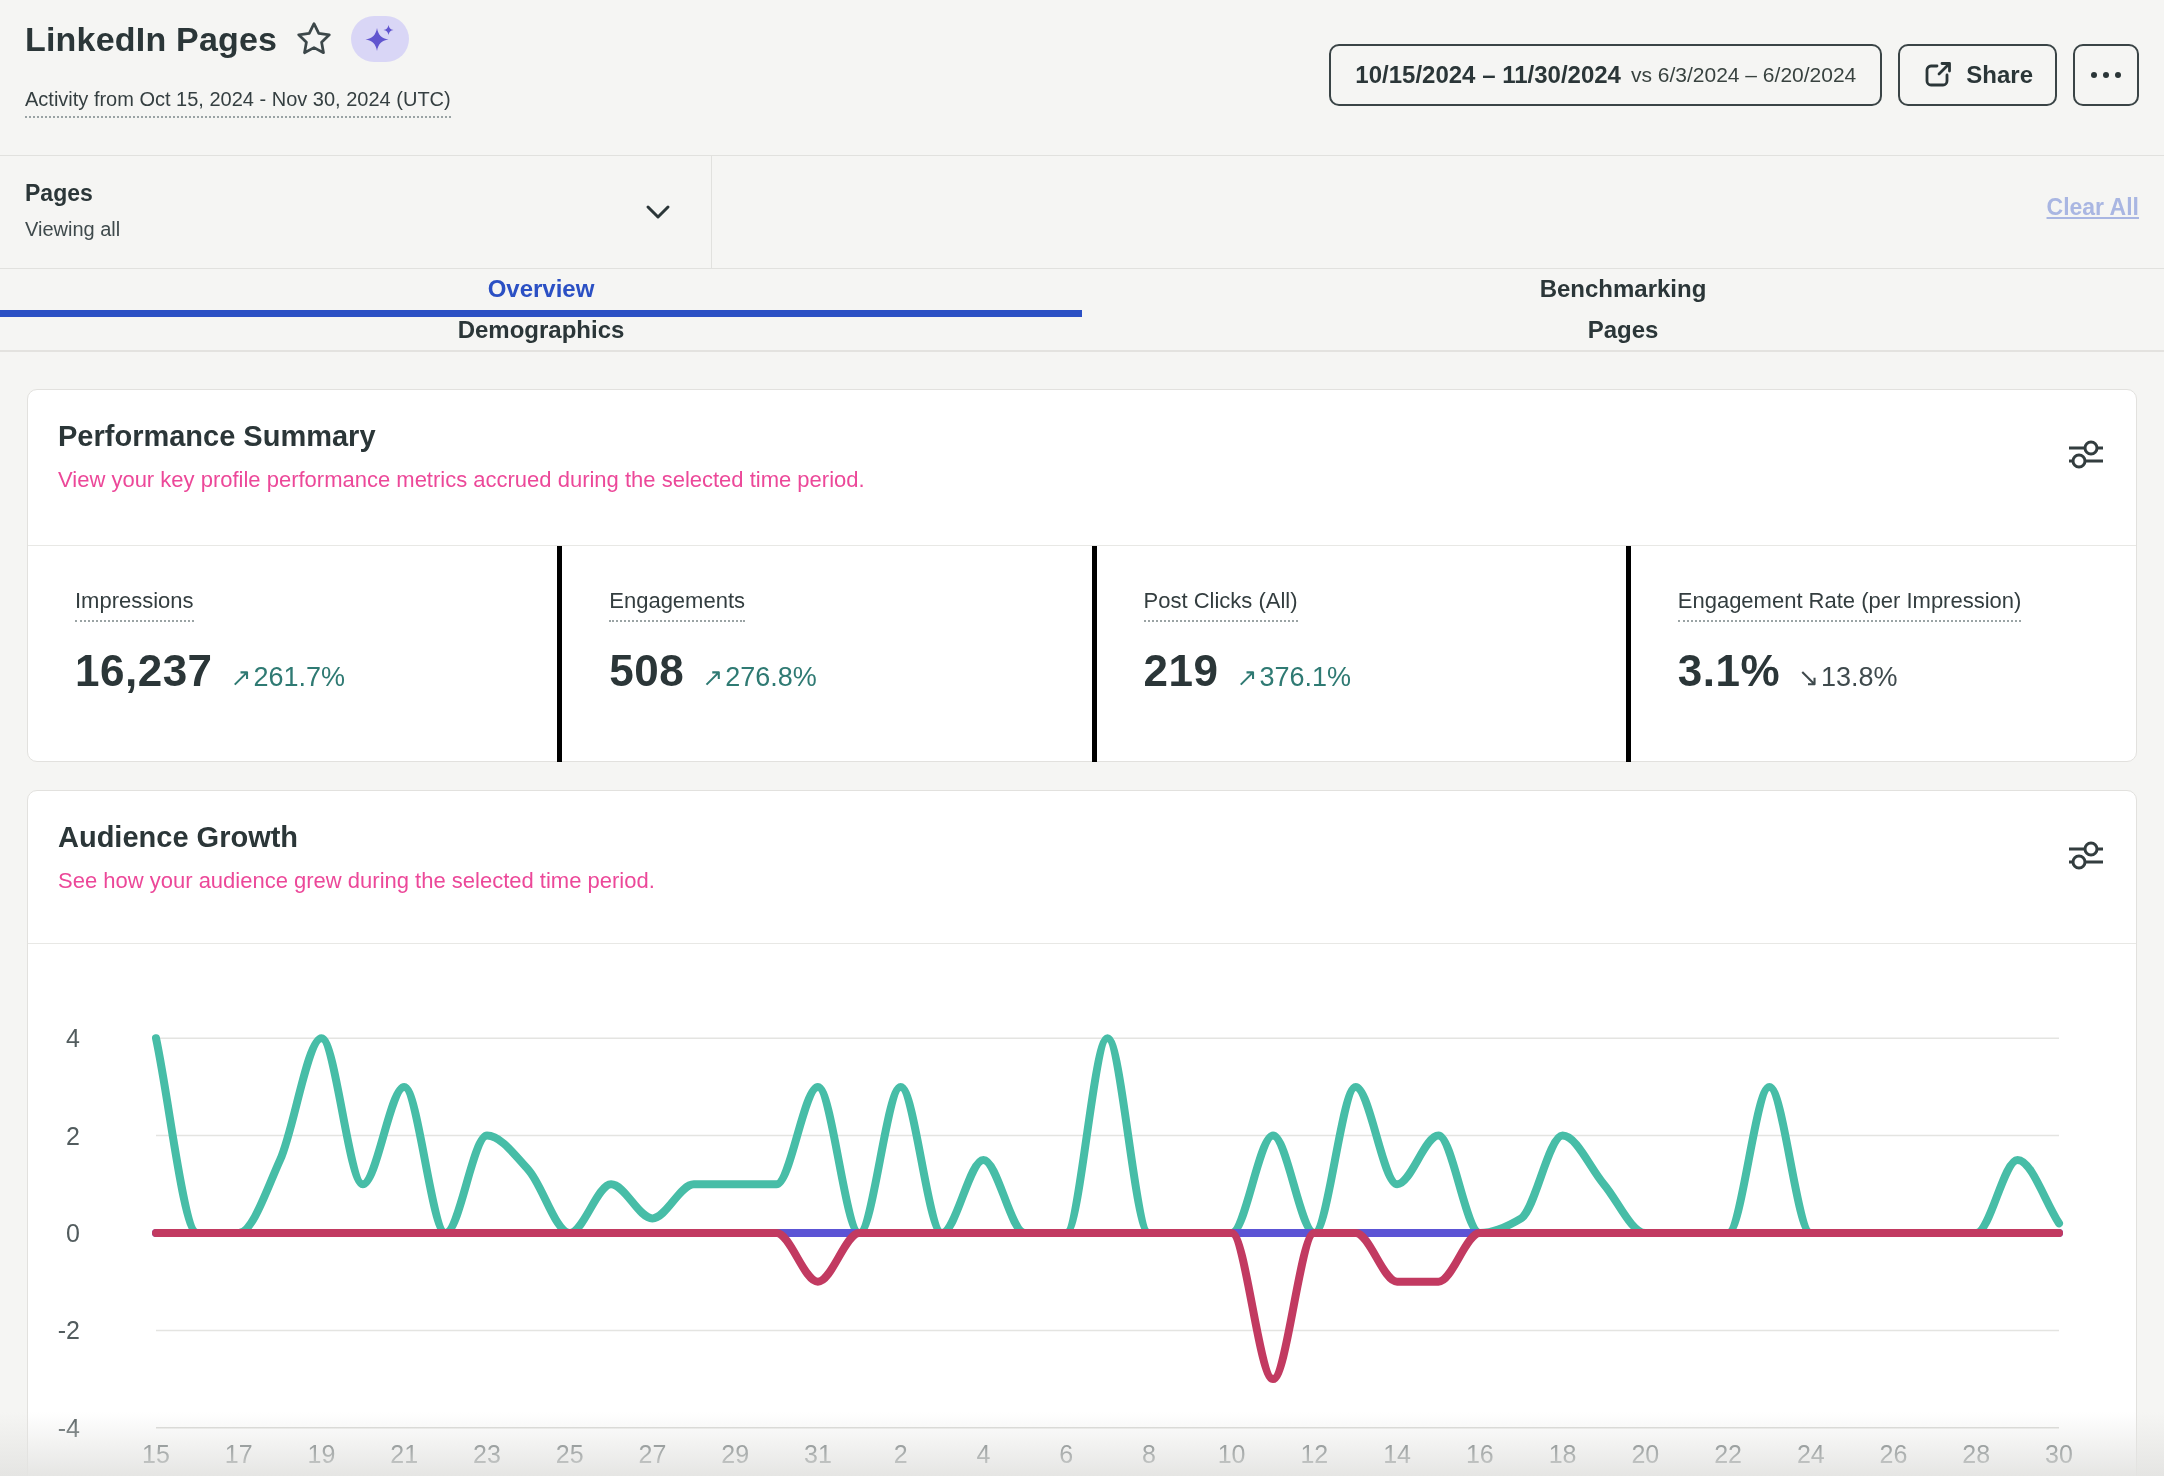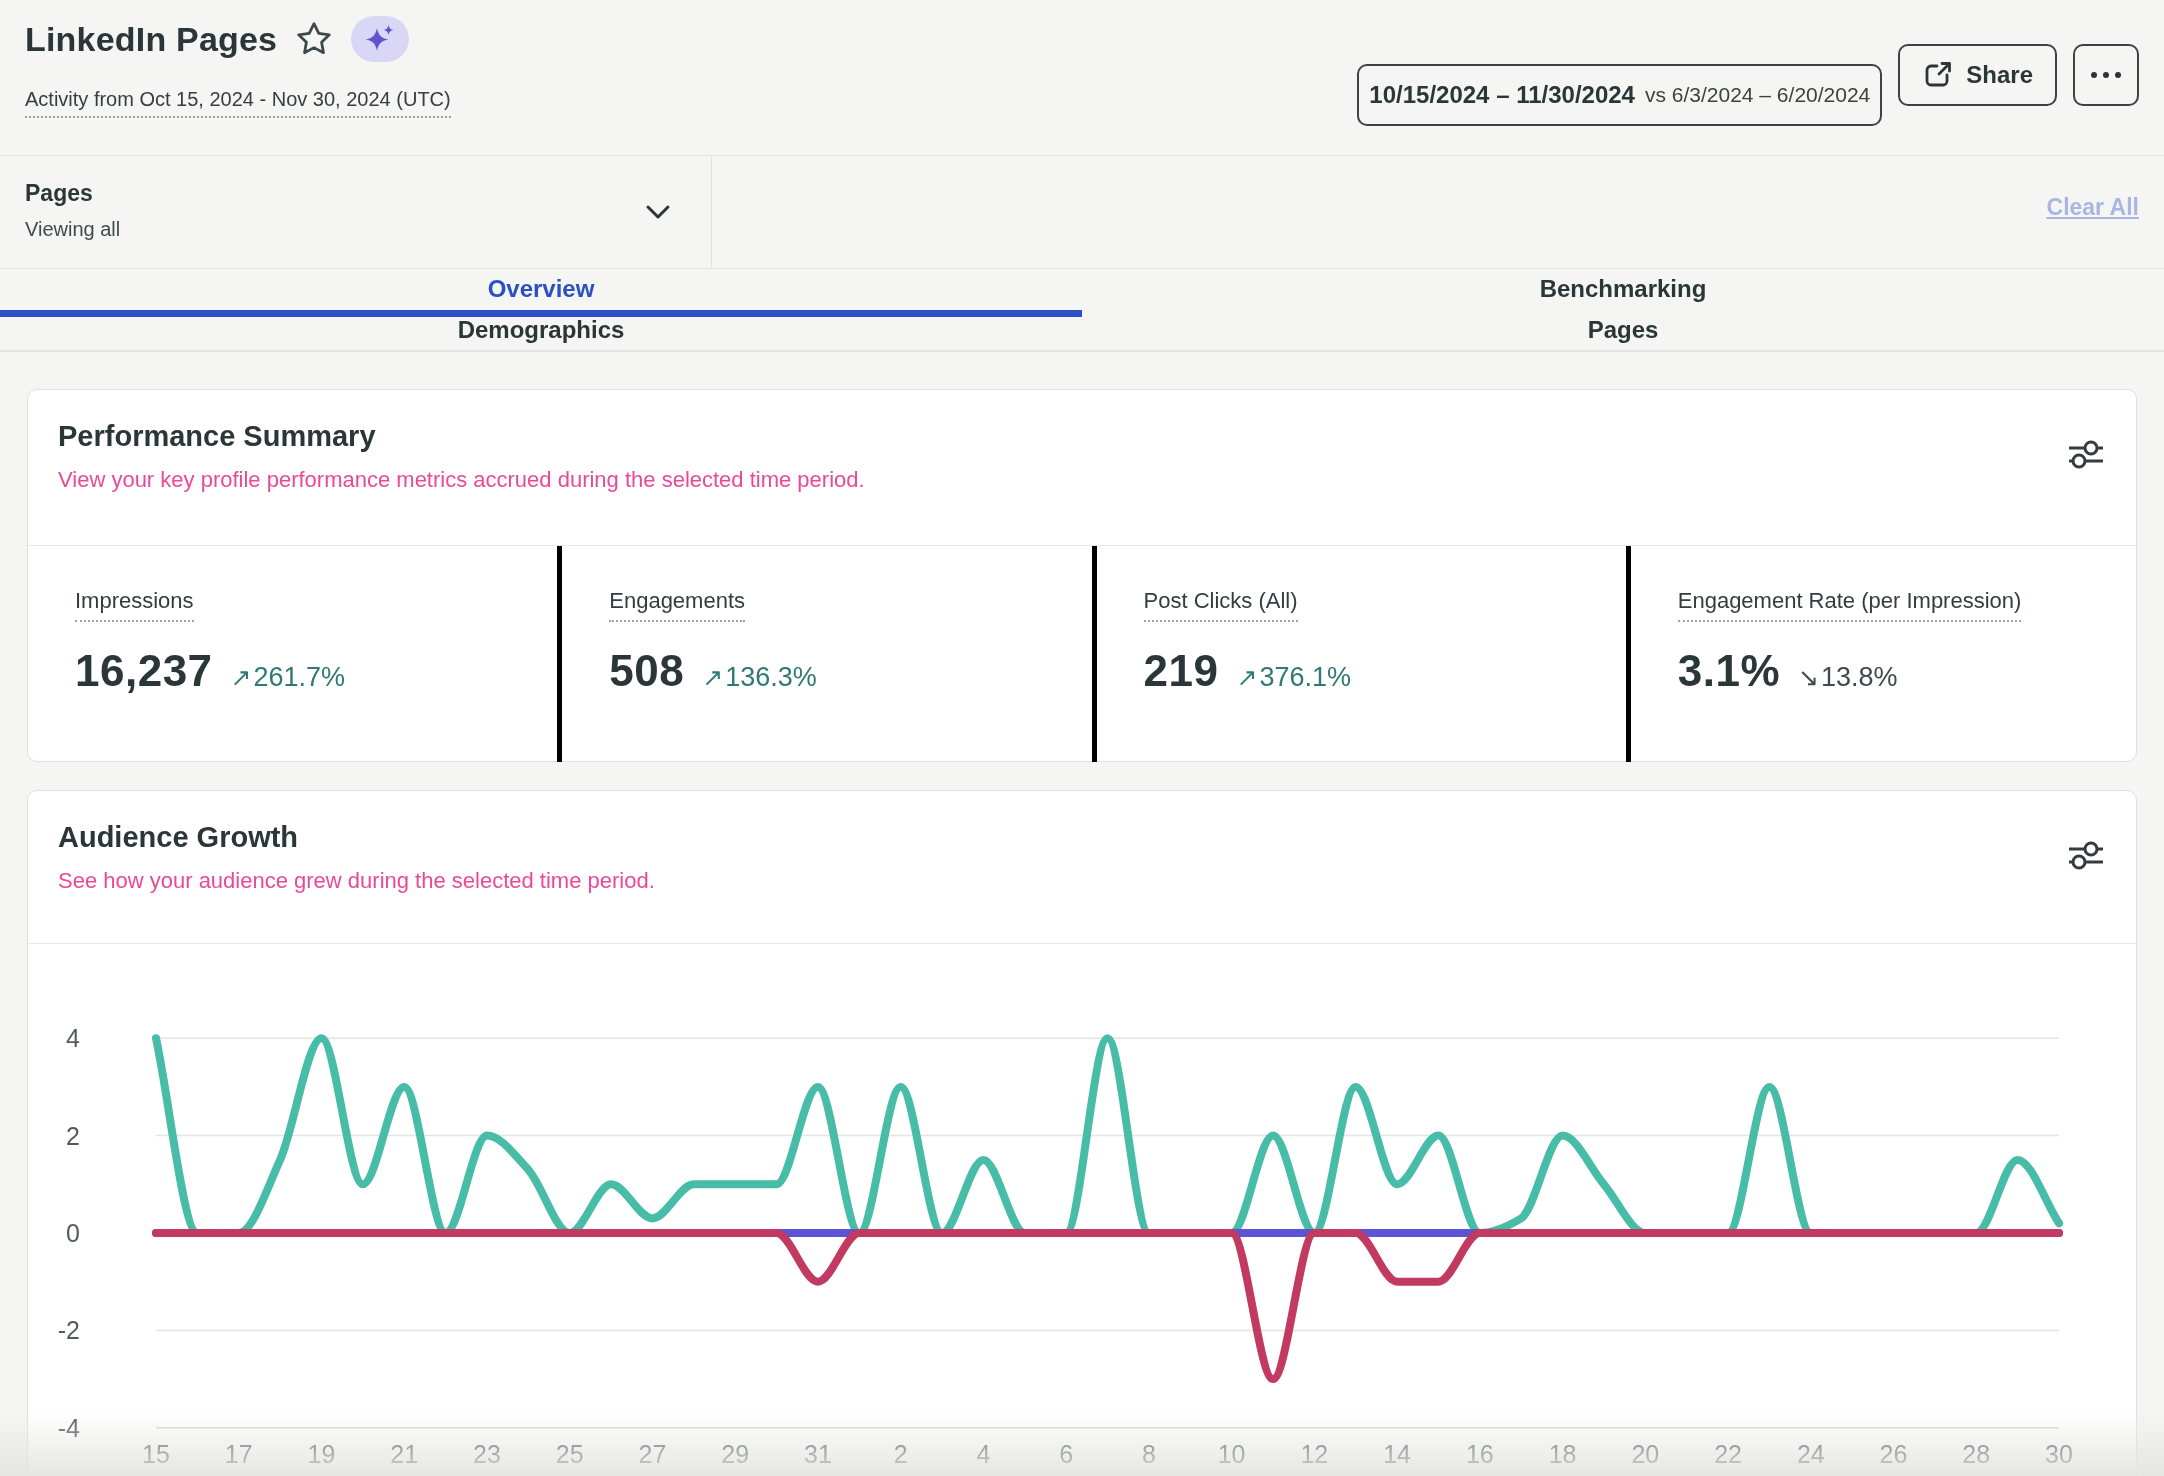--- a/index.html
+++ b/index.html
@@ -14,21 +14,21 @@
   .page-header { position:absolute; top:0; left:0; right:0; height:155px; }
   .title-row { position:absolute; left:25px; top:16px; display:flex; align-items:center; gap:18px; }
   .page-title { font-size:34px; font-weight:bold; color:#2b3638; letter-spacing:.2px; }
   .star-btn { width:38px; height:38px; display:flex; align-items:center; justify-content:center; cursor:pointer; background:none; border:none; }
   .ai-badge { width:58px; height:46px; border-radius:23px; background:#d9d6f6; display:flex; align-items:center; justify-content:center; cursor:pointer; border:none; }
   .page-subtitle { position:absolute; left:25px; top:88px; font-size:20px; color:#353f41;
     border-bottom:2px dotted #9aa3a4; padding-bottom:5px; cursor:pointer; }
   .header-controls { position:absolute; right:25px; top:44px; display:flex; gap:16px; }
   .hbtn { height:62px; border:2px solid #3a4446; border-radius:10px; background:transparent;
     display:flex; align-items:center; justify-content:center; cursor:pointer; color:#2b3638; }
-  .date-btn { padding:0 10px; font-size:24px; font-weight:bold;margin-top:20px; }
+  .date-btn { padding:0 24px; font-size:24px; font-weight:bold; }
   .date-btn .vs { font-size:21px; font-weight:normal; color:#38423f; margin-left:10px; }
   .share-btn { padding:0 22px; gap:12px; font-size:24px; font-weight:bold;justify-content:flex-end; }
   .more-btn { width:66px; gap:6px; }
   .more-btn i { width:6px; height:6px; border-radius:50%; background:#2b3638; display:block; }
   
   .filter-bar { position:absolute; top:155px; left:0; right:0; height:114px;
     border-top:1px solid #e1e1de; border-bottom:1px solid #e1e1de; }
   .filter-group { position:absolute; left:0; top:0; bottom:0; width:712px;
     border-right:1px solid #e1e1de; cursor:pointer; }
   .filter-group .fg-label { position:absolute; left:25px; top:24px; font-size:23px; font-weight:bold; color:#2b3638; }
@@ -158,21 +158,21 @@
       <span class="metric-label">Impressions</span>
       <div class="metric-valrow">
         <span class="metric-value">16,237</span>
         <span class="delta up"><span class="arr">↗</span><span>261.7%</span></span>
       </div>
     </div>
     <div class="metric">
       <span class="metric-label">Engagements</span>
       <div class="metric-valrow">
         <span class="metric-value">508</span>
-        <span class="delta up"><span class="arr">↗</span><span>136.3%</span></span>
+        <span class="delta up"><span class="arr">↗</span><span>276.8%</span></span>
       </div>
     </div>
     <div class="metric">
       <span class="metric-label">Post Clicks (All)</span>
       <div class="metric-valrow">
         <span class="metric-value">219</span>
         <span class="delta up"><span class="arr">↗</span><span>376.1%</span></span>
       </div>
     </div>
     <div class="metric">

